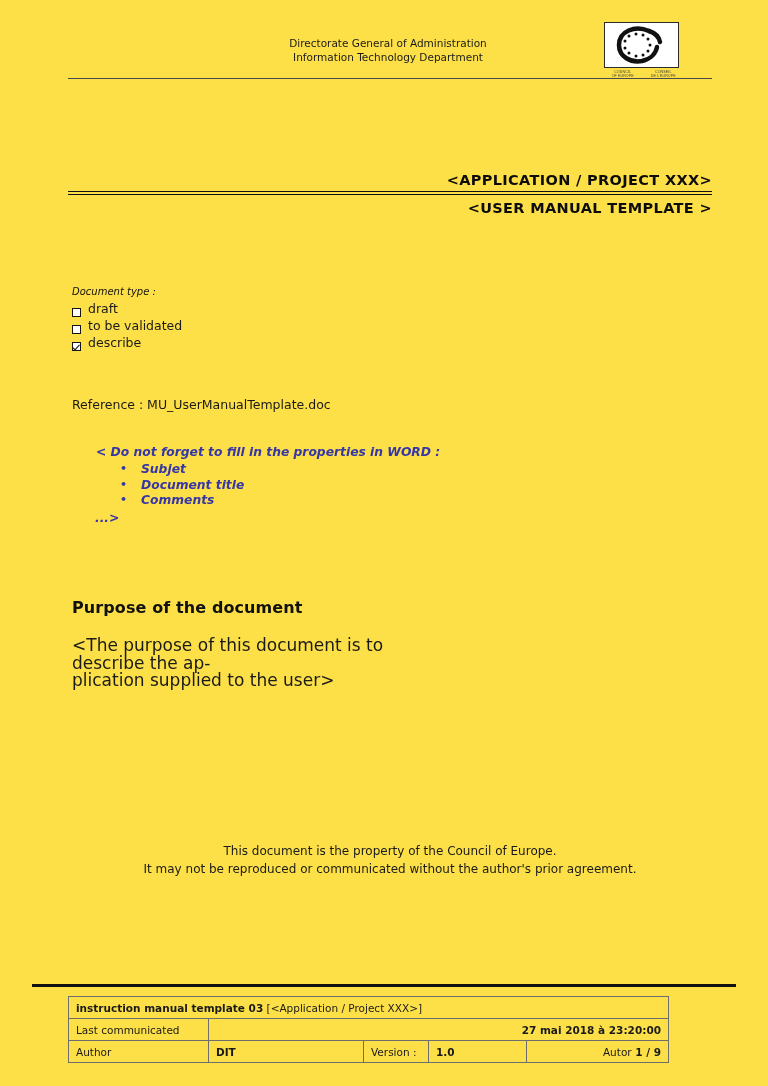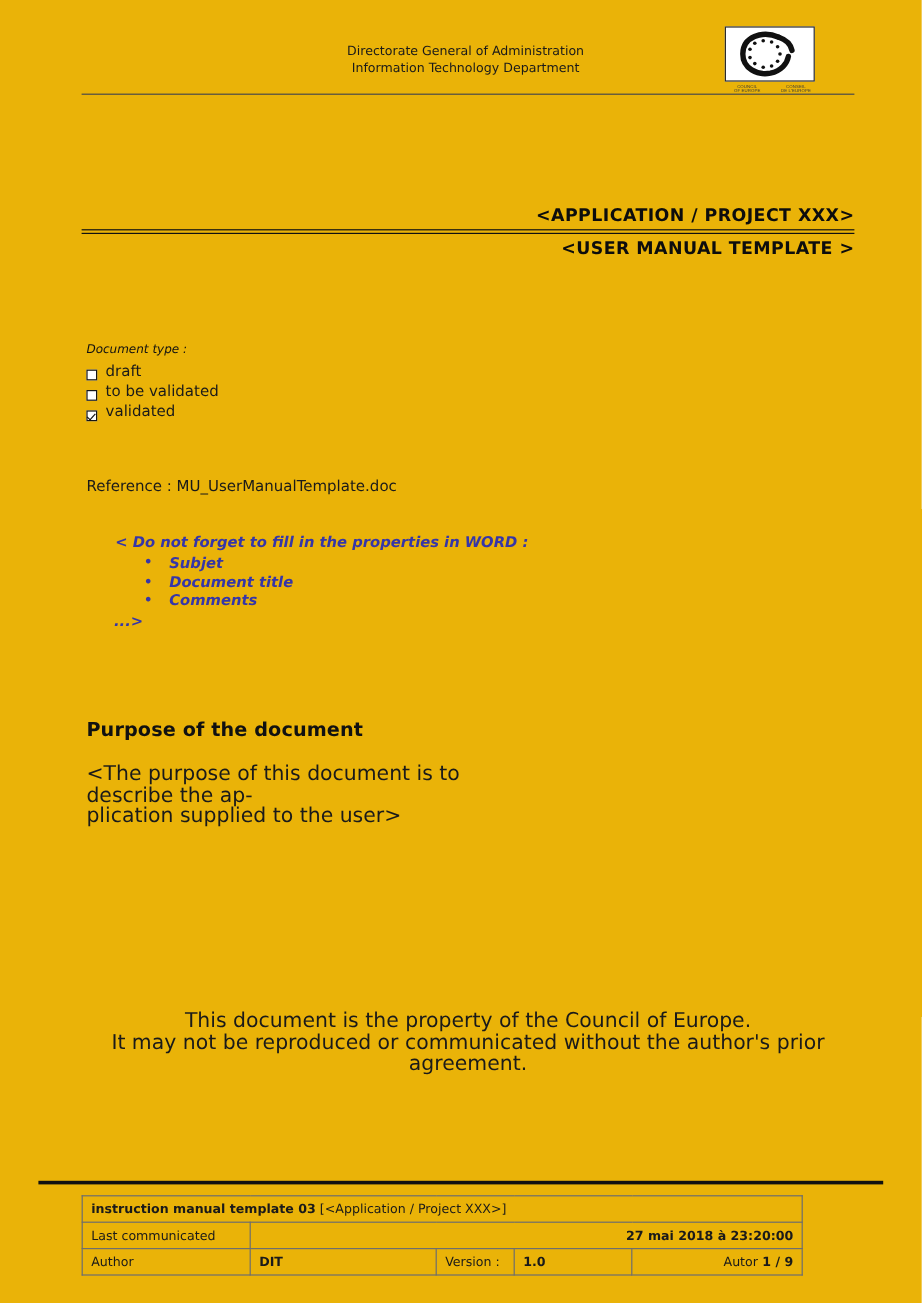--- a/index.html
+++ b/index.html
@@ -12,21 +12,22 @@
     height: 1086px;
     position: relative;
     font-family: "DejaVu Sans", sans-serif;
     color: #1a1a1a;
     overflow: hidden;
   }
 
   .page {
     position: absolute;
     inset: 0;
-    background: #eab308;
+    background: #fde047;
+    text-decoration: underline;
   }
 
   
   .doc-header {
     position: absolute;
     left: 68px;
     top: 22px;
     width: 644px;
     height: 58px;
   }
@@ -225,21 +226,21 @@
     color: #1a1a1a;
   }
 
   
   .property-notice {
     position: absolute;
     left: 68px;
     top: 842px;
     width: 644px;
     text-align: center;
-    font-size: 17px;
+    font-size: 12px;
     line-height: 18px;
     color: #1a1a1a;
   }
 
   
   .footer-rule {
     position: absolute;
     left: 32px;
     top: 984px;
     width: 704px;
@@ -325,21 +326,21 @@
       <span>draft</span>
     </div>
 
     <div class="cb-row">
       <span class="cb"></span>
       <span>to be validated</span>
     </div>
 
     <div class="cb-row">
       <span class="cb checked"></span>
-      <span>validated</span>
+      <span>describe</span>
     </div>
   </div>
 
   <div class="reference">Reference : MU_UserManualTemplate.doc</div>
 
   <div class="bluenote">
     <div class="bluenote-head">&lt; Do not forget to fill in the properties in WORD :</div>
     <ul>
       <li>Subjet</li>
       <li>Document title</li>

